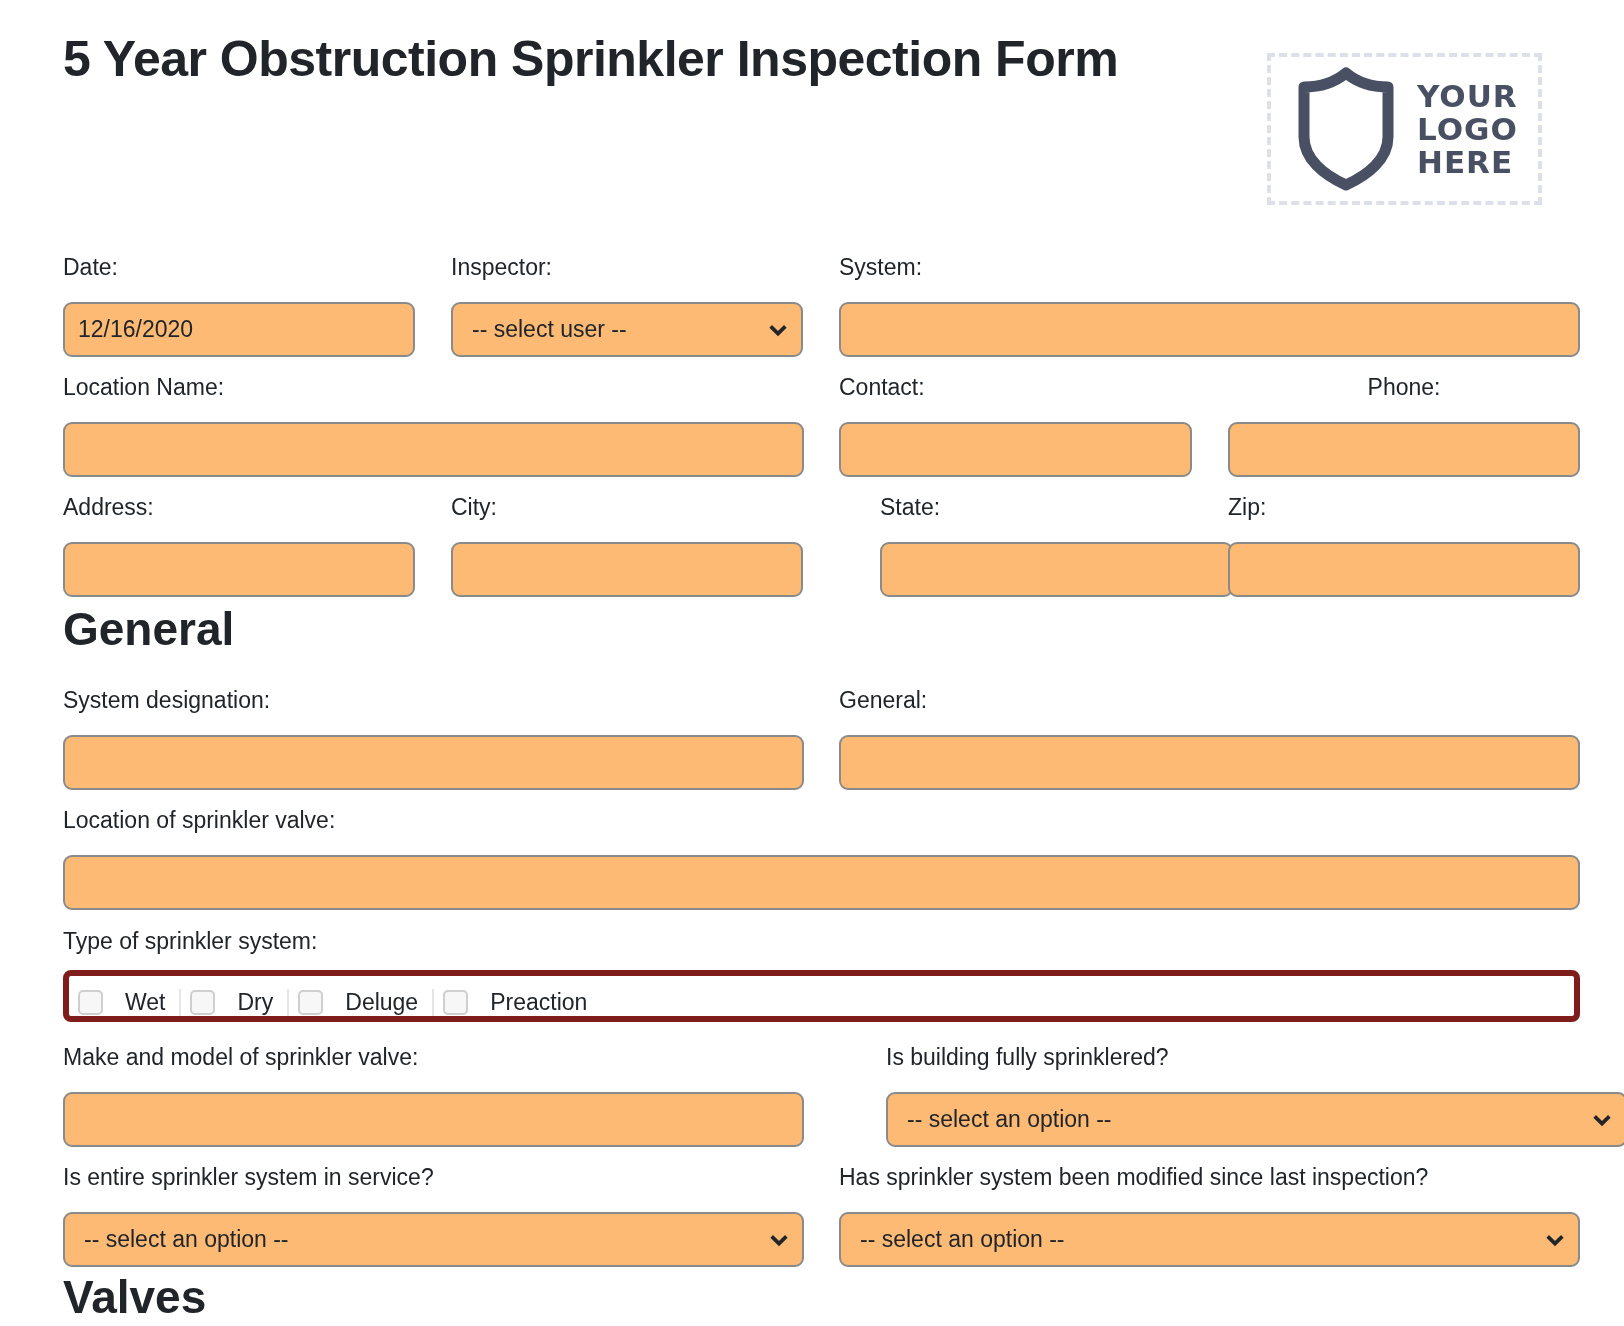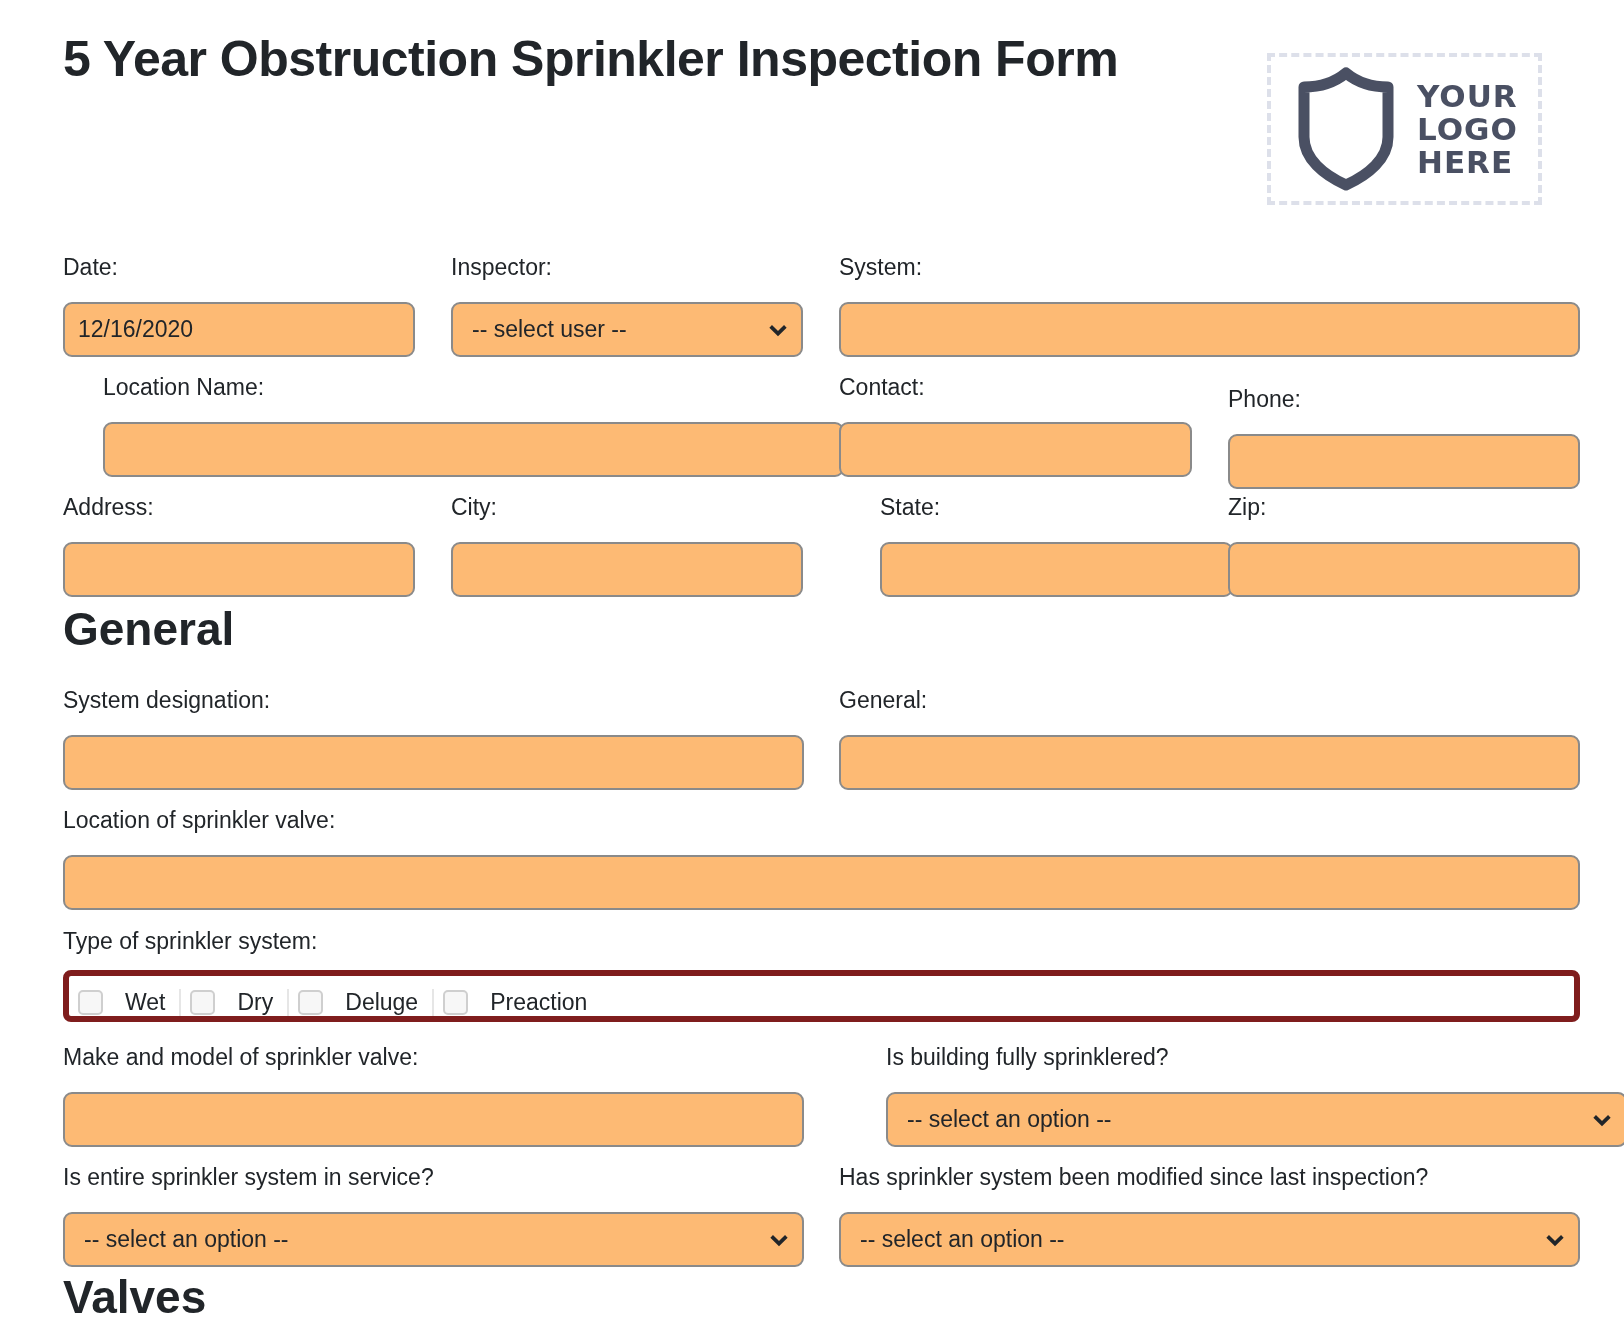--- a/index.html
+++ b/index.html
@@ -48,29 +48,29 @@
     <svg class="chev" viewBox="0 0 24 24">
         <path d="M4 8 L12 16 L20 8" fill="none" stroke="#212529" stroke-width="4"></path>
       </svg>
   </div>
 </div>
 <div class="field" style="left:839px; top:252px; width:741px;">
   <div class="label">System:</div>
   <div class="input"></div>
 </div>
 
-<div class="field" style="left:63px; top:372px; width:741px;margin-left:40px;">
+<div class="field" style="left:63px; top:372px; width:741px;">
   <div class="label">Location Name:</div>
   <div class="input"></div>
 </div>
 <div class="field" style="left:839px; top:372px; width:353px;">
   <div class="label">Contact:</div>
   <div class="input"></div>
 </div>
-<div class="field" style="left:1228px; top:384px; width:352px;">
+<div class="field" style="left:1228px; top:372px; width:352px;text-align:center;">
   <div class="label">Phone:</div>
   <div class="input"></div>
 </div>
 
 <div class="field" style="left:63px; top:492px; width:352px;">
   <div class="label">Address:</div>
   <div class="input"></div>
 </div>
 <div class="field" style="left:451px; top:492px; width:352px;">
   <div class="label">City:</div>

